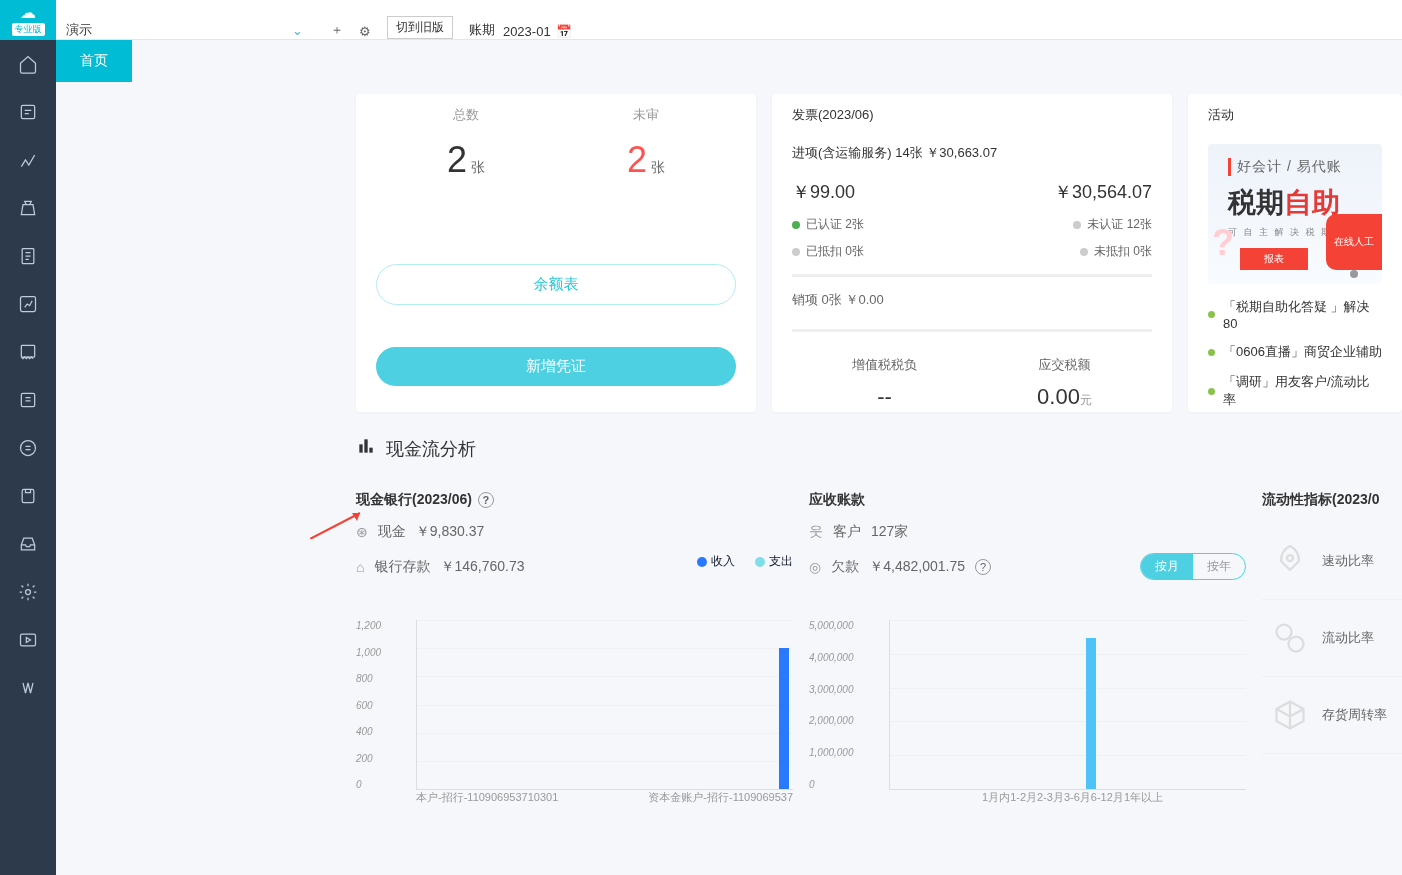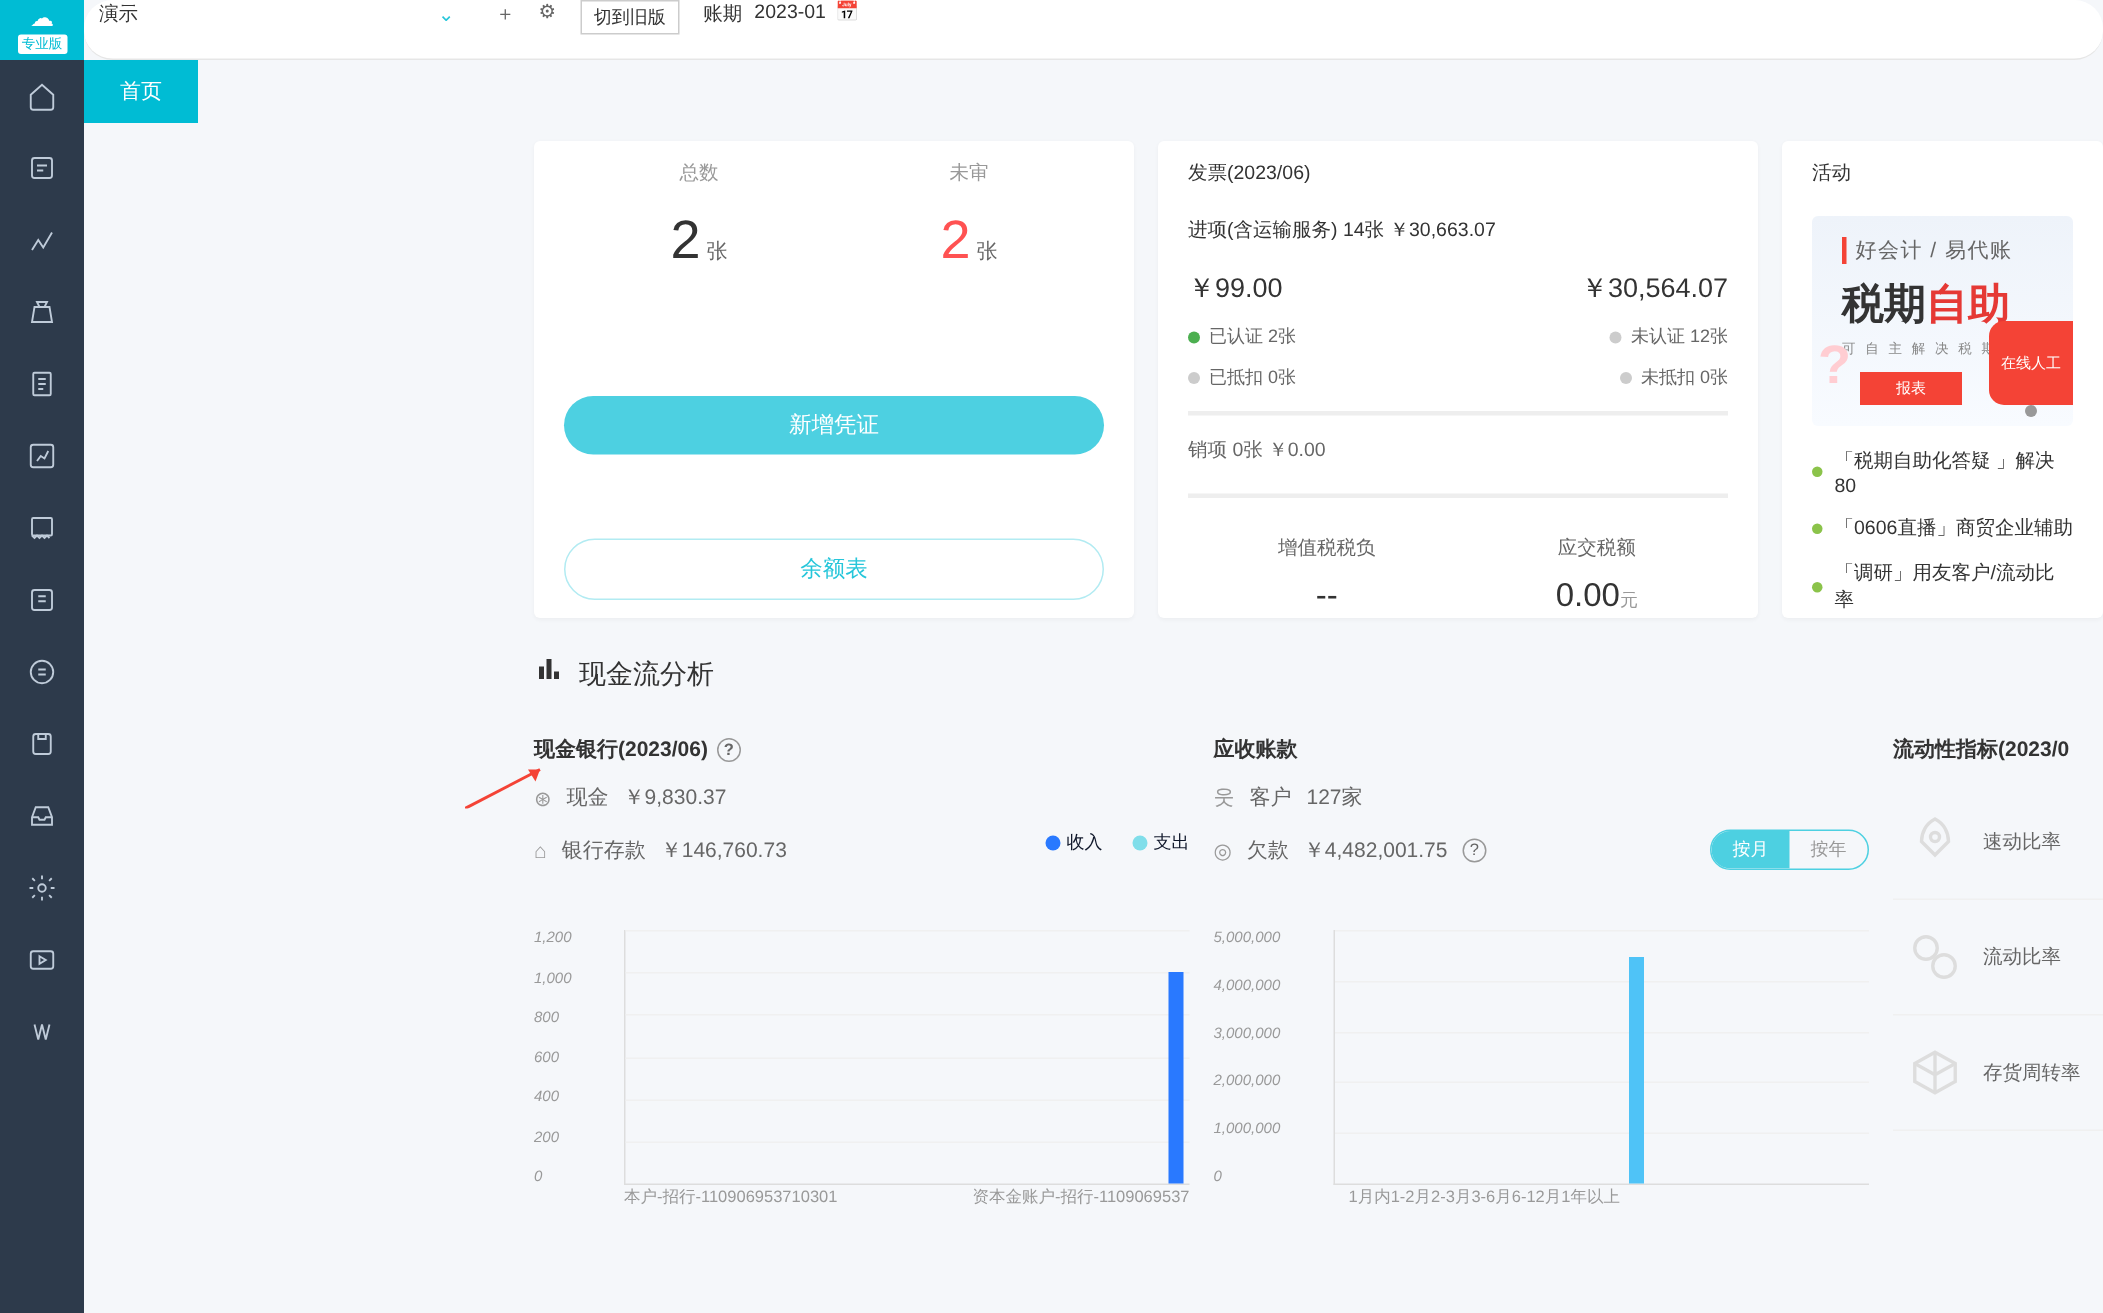--- a/index.html
+++ b/index.html
@@ -7,21 +7,21 @@
   
   
   .sidebar { position: fixed; left: 0; top: 0; width: 56px; height: 875px; background: #2d3a4b; display: flex; flex-direction: column; align-items: center; z-index: 100; }
   .logo-box { width: 56px; height: 40px; background: #00bcd4; display: flex; flex-direction: column; align-items: center; justify-content: center; color: #fff; }
   .logo-cloud { font-size: 16px; line-height: 1; }
   .logo-text { font-size: 9px; background: #fff; color: #00bcd4; padding: 0 3px; border-radius: 2px; margin-top: 2px; }
   .sidebar-icon { width: 56px; height: 48px; display: flex; align-items: center; justify-content: center; color: #bfcbd9; cursor: pointer; }
   .sidebar-icon svg { width: 20px; height: 20px; }
   
   
-  .topbar { position: fixed; left: 56px; top: 0; right: 0; height: 40px; background: #fff; display: flex; align-items: flex-start; padding: 0 10px; border-bottom: 1px solid #e6e6e6; z-index: 90; border-radius: 19px; }
+  .topbar { position: fixed; left: 56px; top: 0; right: 0; height: 40px; background: #fff; display: flex; align-items: flex-end; padding: 0 10px; border-bottom: 1px solid #e6e6e6; z-index: 90; }
   .dropdown-demo { display: flex; align-items: center; gap: 200px; color: #333; cursor: pointer; margin-right: 20px; }
   .topbar-icon { width: 28px; display: flex; align-items: center; justify-content: center; color: #666; cursor: pointer; }
   .old-ver-btn { border: 1px solid #ccc; padding: 2px 8px; margin: 0 8px; cursor: pointer; font-size: 12px; }
   .period-label { margin-left: 8px; color: #333; }
   .period-value { margin-left: 8px; color: #333; }
   .cal-icon { color: #00bcd4; margin-left: 6px; cursor: pointer; }
   
   
   .tabbar { position: fixed; left: 56px; top: 40px; right: 0; height: 44px; display: flex; align-items: flex-start; z-index: 80; }
   .tab { padding: 12px 24px; background: #00bcd4; color: #fff; font-size: 14px; }
@@ -105,21 +105,21 @@
   
   .receivable-card { width: 440px; }
   .toggle { display: inline-flex; border: 1px solid #4dd0e1; border-radius: 14px; overflow: hidden; font-size: 12px; }
   .toggle-opt { padding: 4px 14px; cursor: pointer; color: #999; }
   .toggle-opt.active { background: #4dd0e1; color: #fff; }
   
   .liquidity-card { flex: 1; min-width: 140px; }
   .liq-item { display: flex; align-items: center; gap: 14px; padding: 20px 10px; border-bottom: 1px solid #f0f0f0; color: #666; }
   .liq-icon { width: 36px; height: 36px; color: #ddd; }
   
-  .x-labels2 { position: absolute; left: 90px; right: 0; bottom: 0; height: 30px; display: flex; justify-content: flex-start; font-size: 11px; color: #999; margin-top: 32px; }
+  .x-labels2 { position: absolute; left: 90px; right: 0; bottom: 0; height: 30px; display: flex; justify-content: center; font-size: 11px; color: #999; margin-top: 32px; }
 </style>
 </head>
 <body>
 
 <div class="sidebar">
   <div class="logo-box">
     <span class="logo-cloud">☁</span>
     <span class="logo-text">专业版</span>
   </div>
   <div class="sidebar-icon">
@@ -229,22 +229,22 @@
       <div class="vc-stats">
         <div class="vc-stat">
           <div class="vc-stat-label">总数</div>
           <div><span class="vc-stat-num">2</span><span class="vc-stat-unit">张</span></div>
         </div>
         <div class="vc-stat">
           <div class="vc-stat-label">未审</div>
           <div><span class="vc-stat-num red">2</span><span class="vc-stat-unit">张</span></div>
         </div>
       </div>
+      <button class="vc-btn outline">余额表</button>
       <button class="vc-btn primary">新增凭证</button>
-      <button class="vc-btn outline">余额表</button>
     </div>
 
     <div class="card invoice-card">
       <div class="card-title">发票(2023/06)</div>
       <div class="inv-line1">进项(含运输服务)  14张  ￥30,663.07</div>
       <div class="inv-amounts">
         <span class="inv-amt">￥99.00</span>
         <span class="inv-amt">￥30,564.07</span>
       </div>
       <div class="inv-status-grid">

